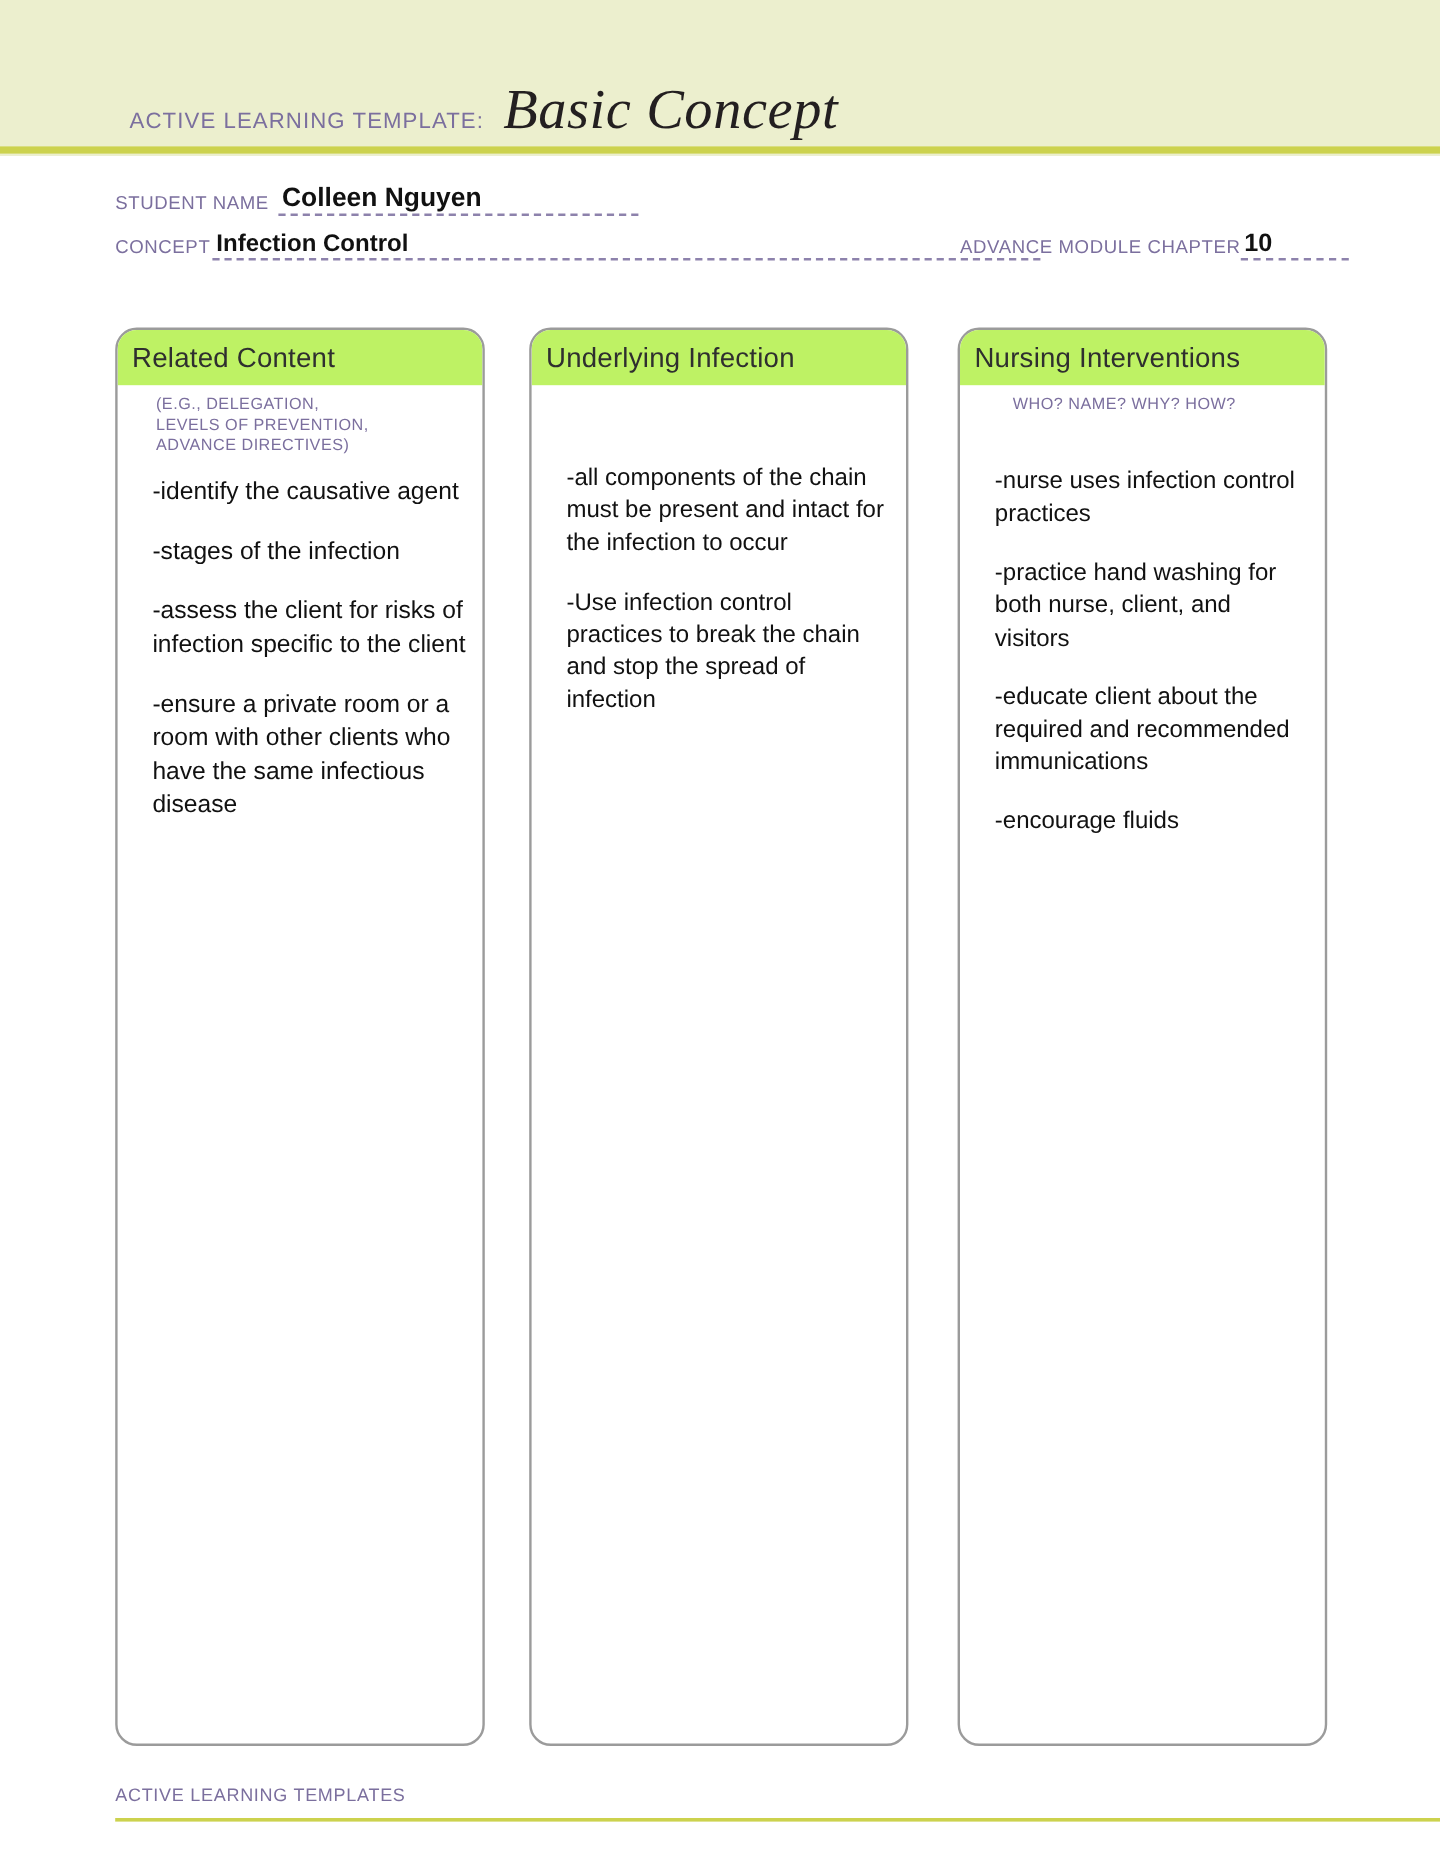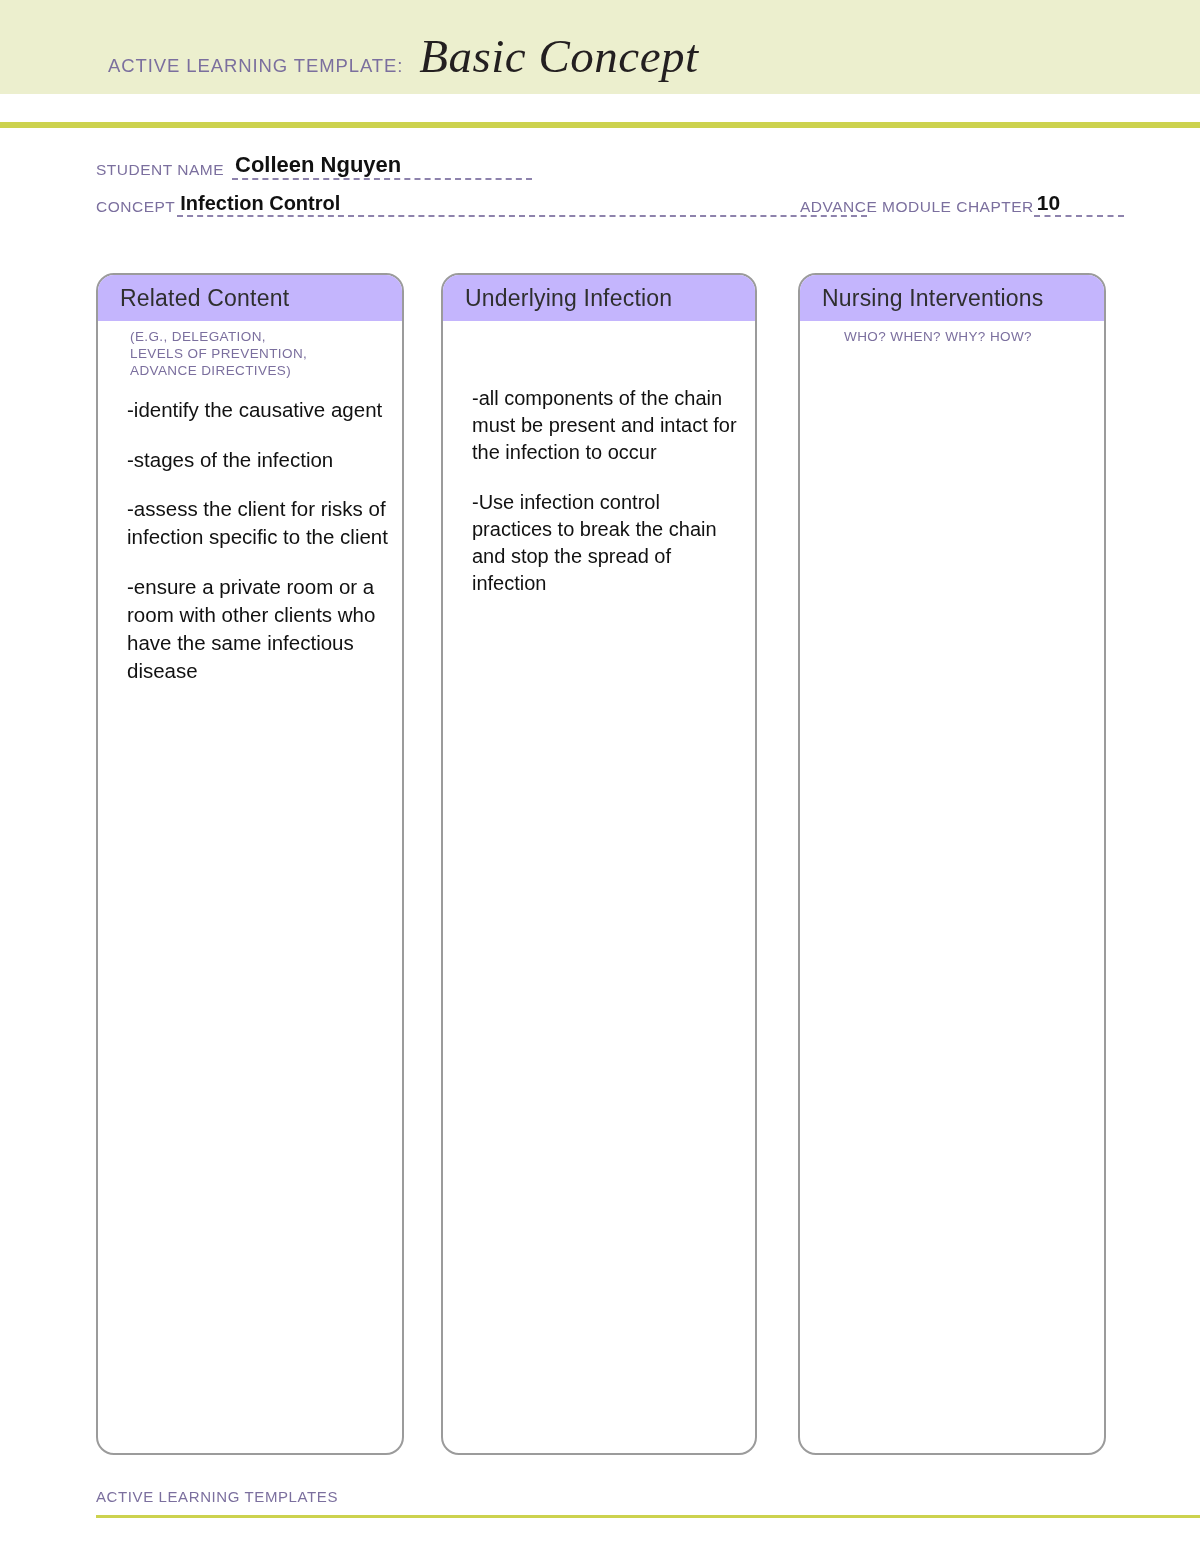--- a/index.html
+++ b/index.html
@@ -15,21 +15,21 @@
     font-family: "Liberation Sans", sans-serif;
     -webkit-font-smoothing: antialiased;
   }
 
   
   .header-band {
     position: absolute;
     left: 0;
     top: 0;
     width: 1200px;
-    height: 94px;
+    height: 130px;
     background: #ecefce;
     box-sizing: border-box;
   }
   .header-rule {
     position: absolute;
     left: 0;
     top: 122px;
     width: 1200px;
     height: 6px;
     background: #ccd24e;
@@ -130,24 +130,24 @@
     box-sizing: border-box;
     overflow: hidden;
     pointer-events: auto;
   }
   #card-1 { left: 96px;  width: 308px; }
   #card-2 { left: 441px; width: 316px; }
   #card-3 { left: 798px; width: 308px; }
 
   .card-head {
     height: 46px;
-    background: #c4b5fd;
+    background: #bef264;
     display: flex;
     align-items: center;
-    padding-left: 22px;
+    padding-left: 12px;
     box-sizing: border-box;
   }
   .card-head-title {
     font-family: "Liberation Sans", sans-serif;
     font-size: 23px;
     color: #2f2f2f;
     letter-spacing: 0.2px;
     line-height: 1;
   }
   .card-body {
@@ -273,21 +273,27 @@
         <p class="note-item">-Use infection control practices to break the chain and stop the spread of infection</p>
       </div>
     </div>
   </section>
 
   <section class="card" id="card-3">
     <div class="card-head">
       <span class="card-head-title">Nursing Interventions</span>
     </div>
     <div class="card-body">
-      <div class="card-hint single">WHO? WHEN? WHY? HOW?</div>
+      <div class="card-hint single">WHO? NAME? WHY? HOW?</div>
+      <div class="card-notes">
+        <p class="note-item">-nurse uses infection control practices</p>
+        <p class="note-item">-practice hand washing for both nurse, client, and visitors</p>
+        <p class="note-item">-educate client about the required and recommended immunications</p>
+        <p class="note-item">-encourage fluids</p>
+      </div>
     </div>
   </section>
 
 </div>
 
 <div class="footer">
   <div class="footer-text">ACTIVE LEARNING TEMPLATES</div>
 </div>
 <div class="footer-rule"></div>
 

